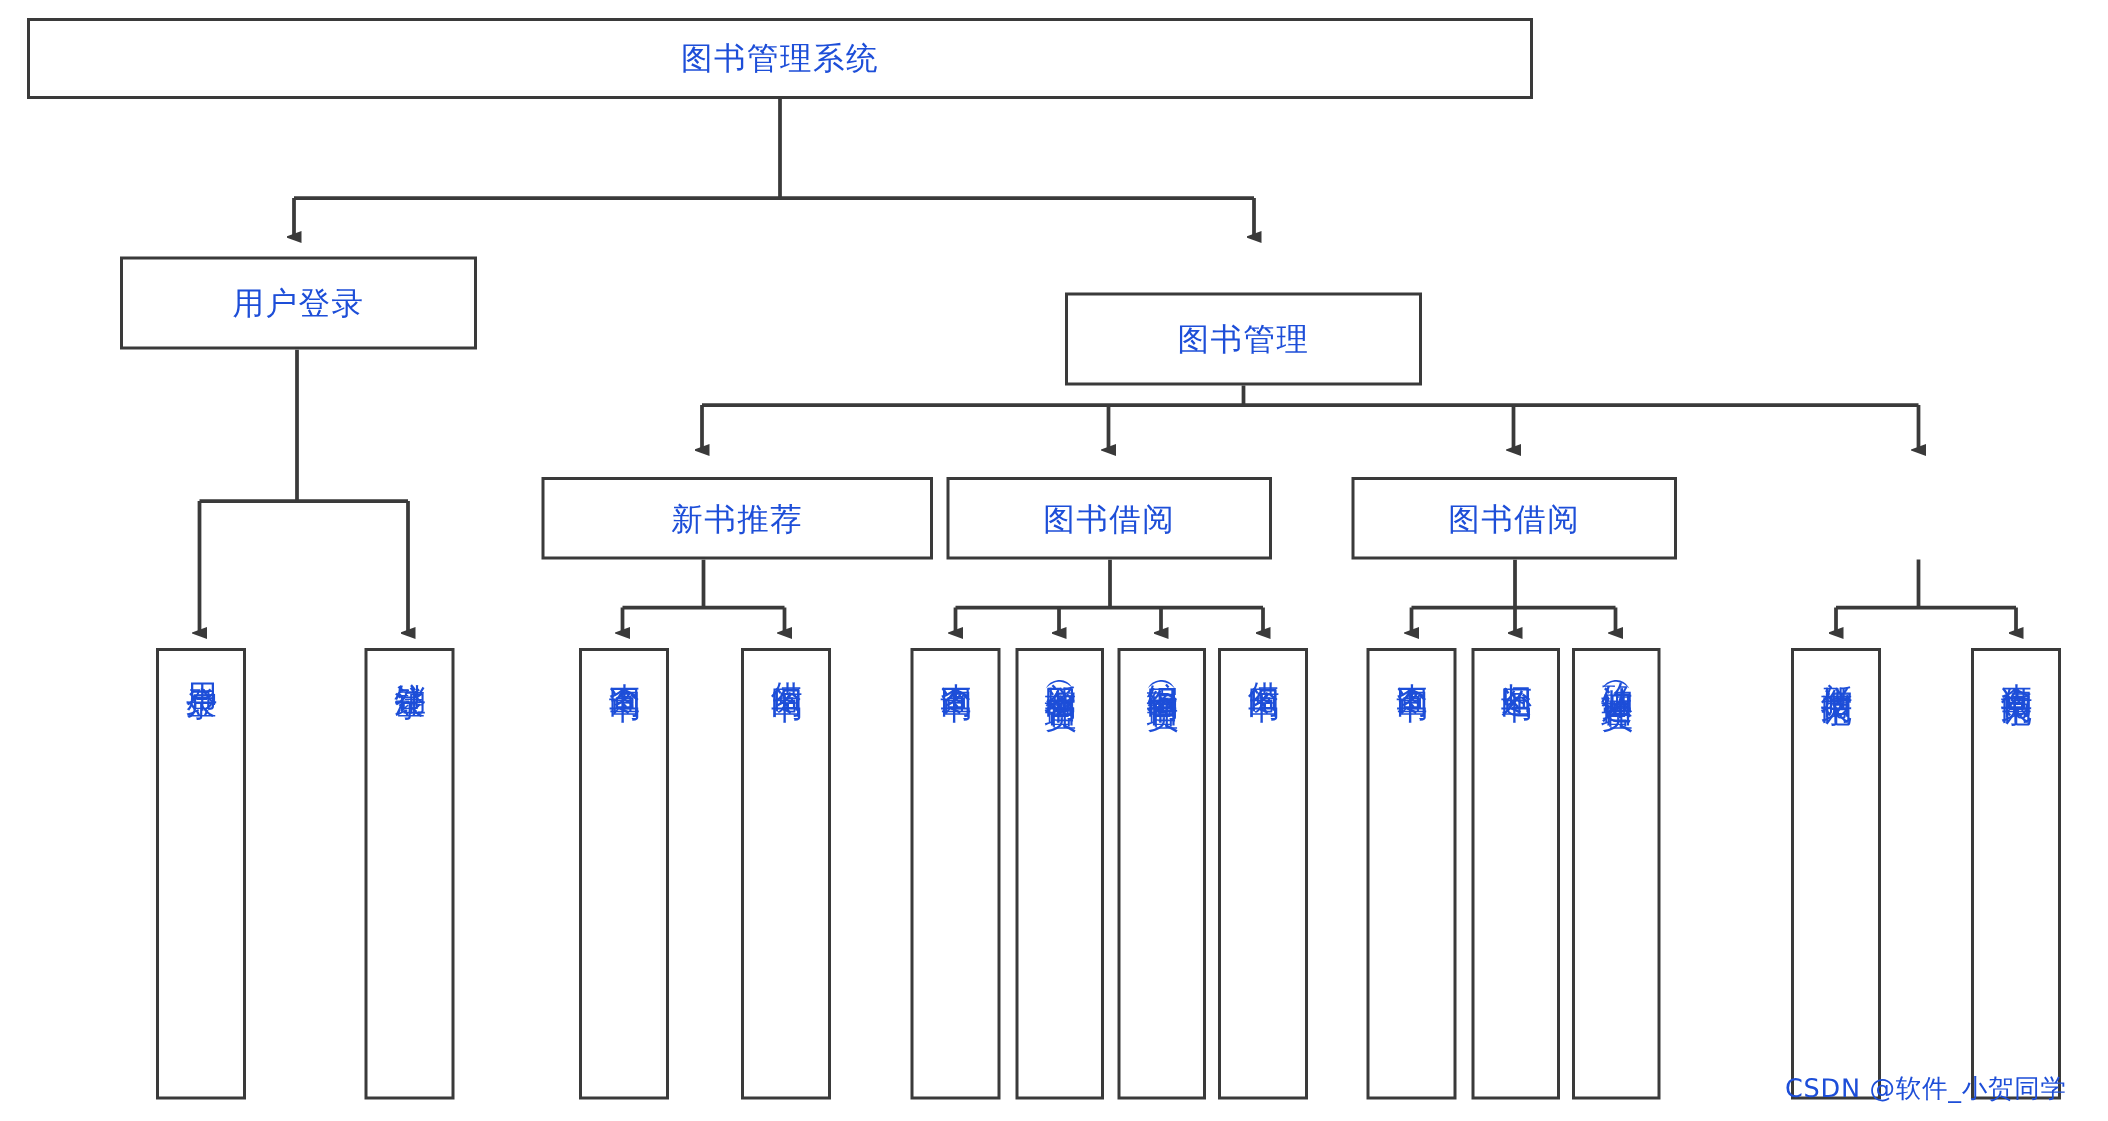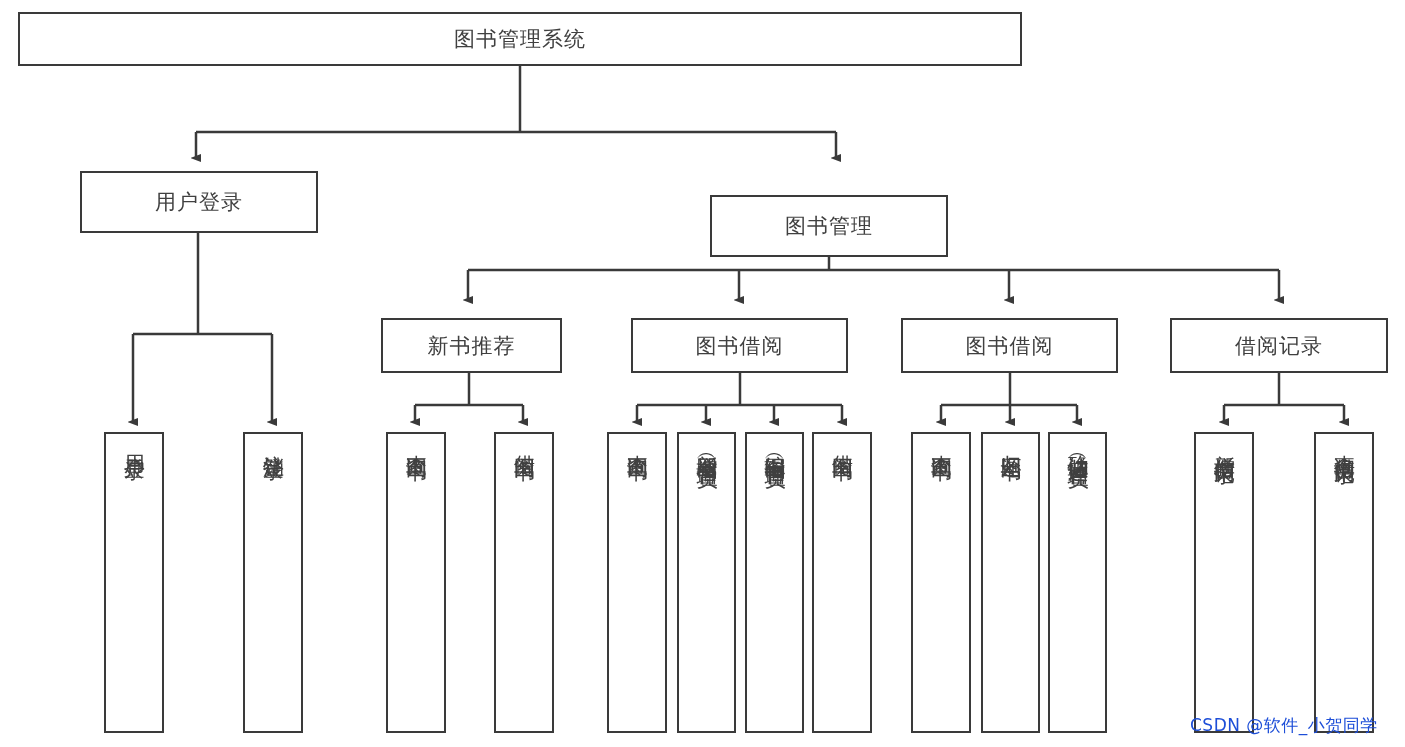--- a/index.html
+++ b/index.html
@@ -18,21 +18,21 @@
     overflow: hidden;
   }
   .node {
     position: absolute;
     box-sizing: border-box;
     border: 2px solid #3a3a3a;
     background: #ffffff;
     display: flex;
     align-items: center;
     justify-content: center;
-    color: #404040;
+    color: #1d4ed8;
   }
   .node-h {
     font-size: 21px;
     letter-spacing: 1px;
   }
   .node-v {
     writing-mode: vertical-rl;
     text-orientation: upright;
     font-size: 21px;
     letter-spacing: 2px;
@@ -122,31 +122,28 @@
     <span>图书管理系统</span>
   </div>
 
   <div class="node node-h" style="left:80px; top:171px; width:238px; height:62px;">
     <span>用户登录</span>
   </div>
   <div class="node node-h" style="left:710px; top:171px; width:238px; height:62px;margin-top:24px;">
     <span>图书管理</span>
   </div>
 
-  <div class="node node-h" style="left:381px; top:318px; width:181px; height:55px;">
+  <div class="node node-h" style="left:361px; top:318px; width:261px; height:55px;">
     <span>新书推荐</span>
   </div>
   <div class="node node-h" style="left:631px; top:318px; width:217px; height:55px;">
     <span>图书借阅</span>
   </div>
   <div class="node node-h" style="left:901px; top:318px; width:217px; height:55px;">
     <span>图书借阅</span>
-  </div>
-  <div class="node node-h" style="left:1170px; top:318px; width:218px; height:55px;">
-    <span>借阅记录</span>
   </div>
 
   <div class="node node-v" style="left:104px; top:432px; width:60px; height:301px;">
     <span>用户登录</span>
   </div>
   <div class="node node-v" style="left:243px; top:432px; width:60px; height:301px;">
     <span>注销登录</span>
   </div>
 
   <div class="node node-v" style="left:386px; top:432px; width:60px; height:301px;">

